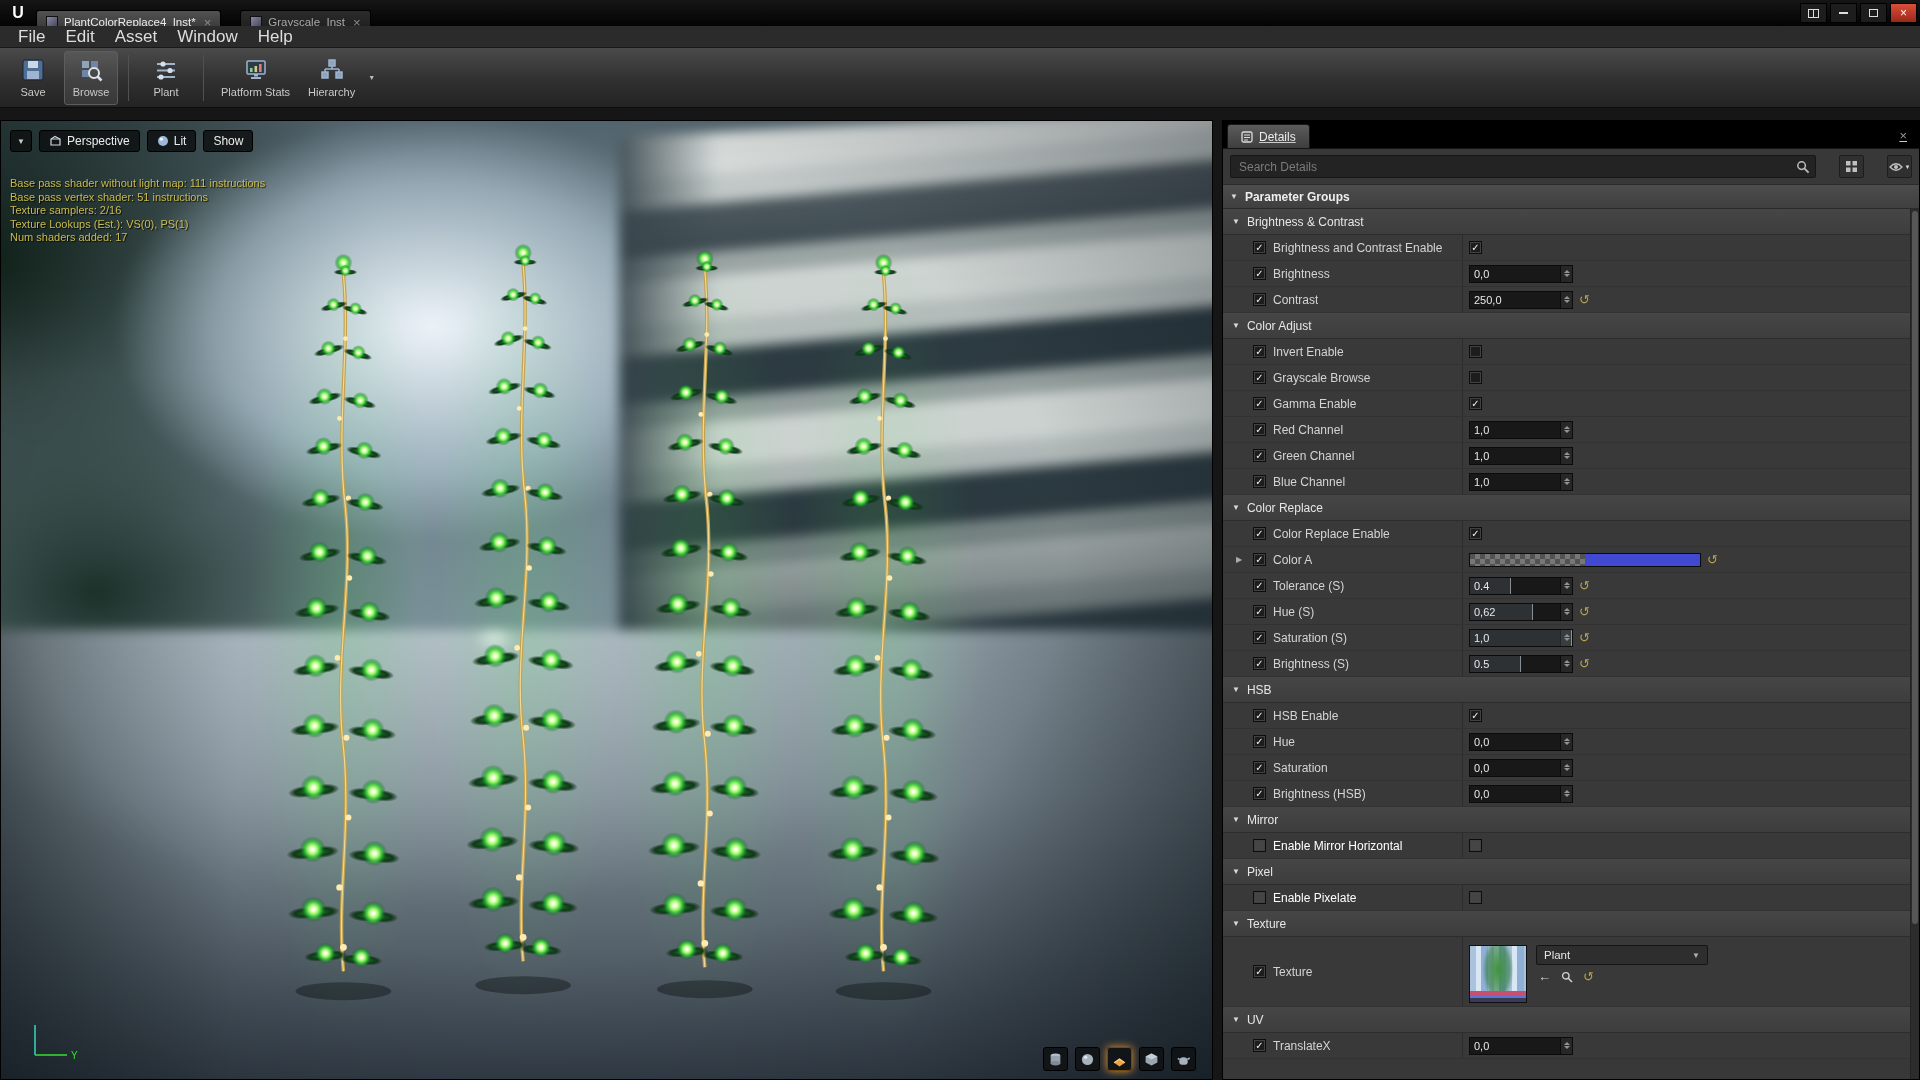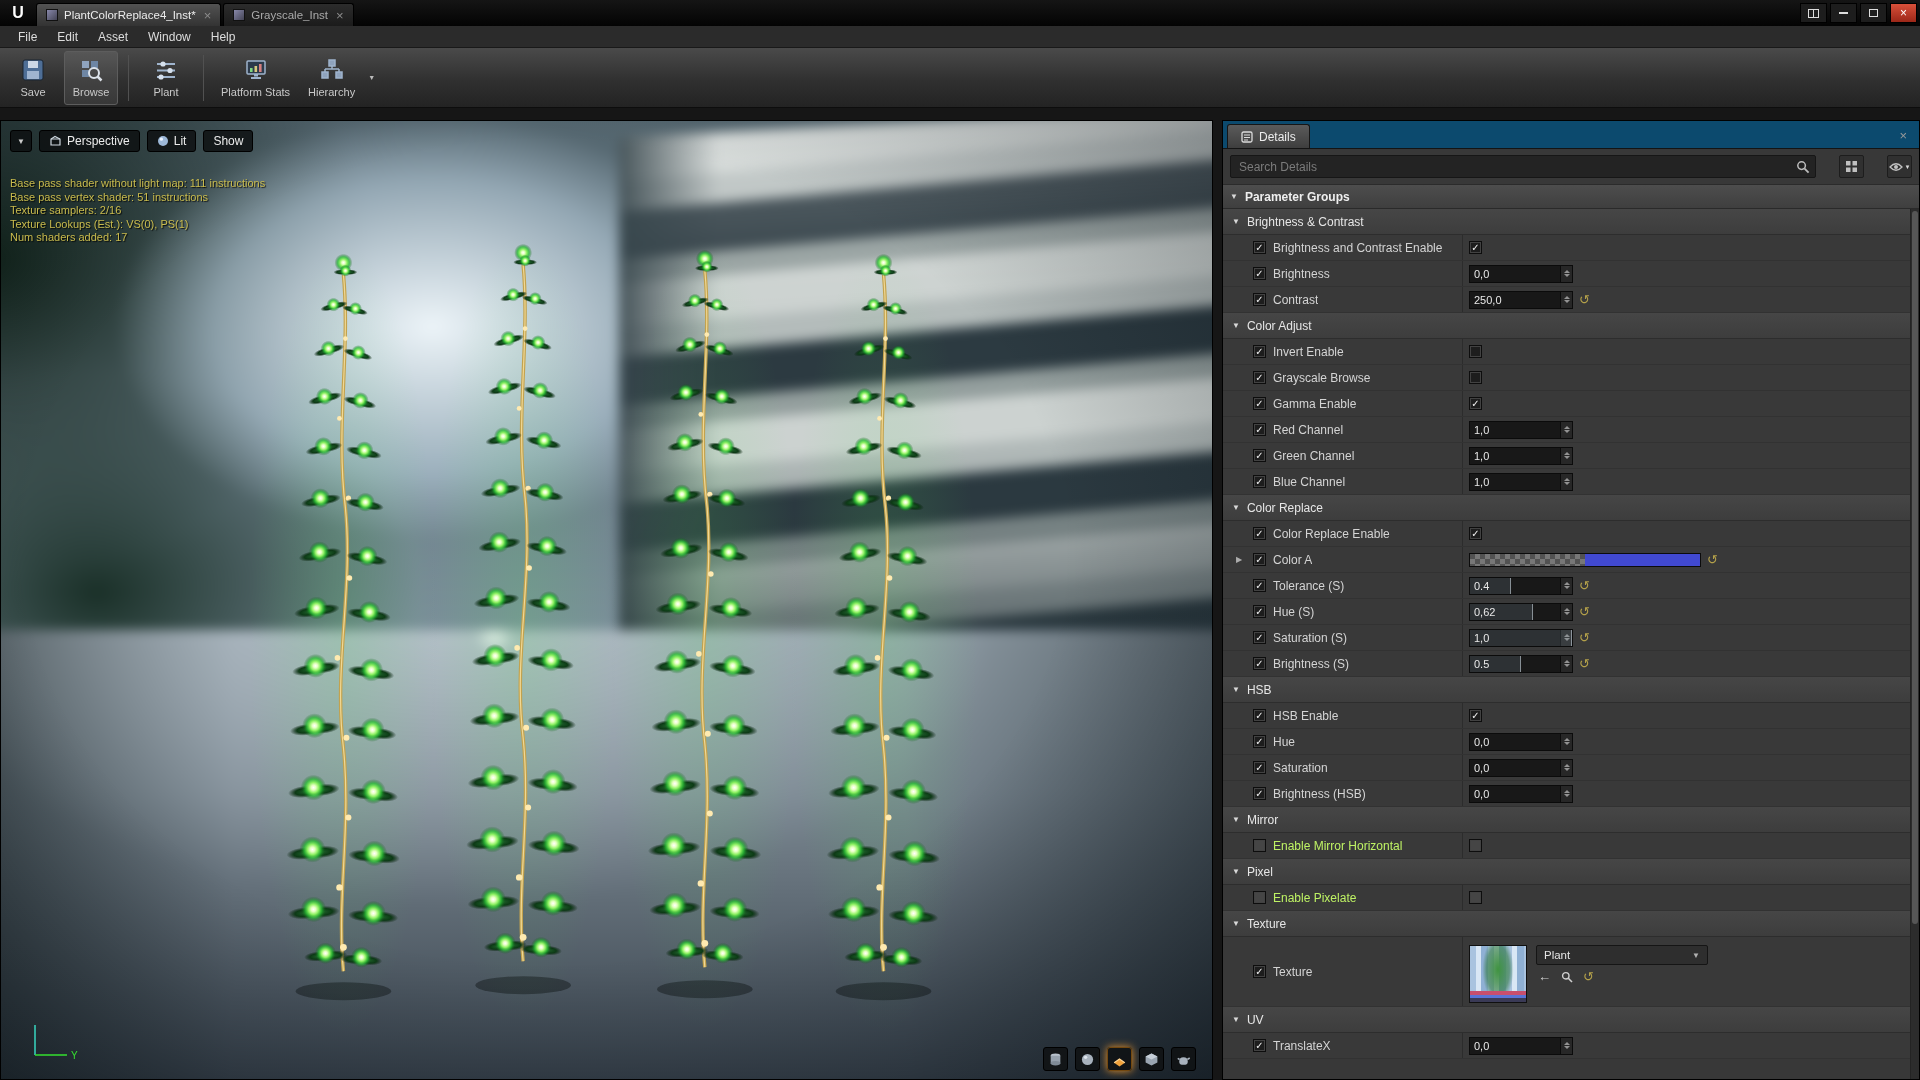--- a/index.html
+++ b/index.html
@@ -5,39 +5,39 @@
   html,body{margin:0;padding:0;background:#000;}
   *{box-sizing:border-box;}
   .app{position:relative;width:1920px;height:1080px;background:#161616;overflow:hidden;
        font-family:"Liberation Sans",sans-serif;color:#ccc;}
 
   
   .titlebar{position:absolute;top:0;left:0;right:0;height:26px;display:flex;align-items:stretch;
             background:linear-gradient(#151515,#030303);}
   .logo{width:36px;display:flex;align-items:center;justify-content:center;color:#fff;
         font-weight:bold;font-size:16px;}
-  .tabs{display:flex;align-items:flex-start;gap:2px;padding-top:3px;}
+  .tabs{display:flex;align-items:flex-start;gap:19px;padding-top:10px;}
   .tab{height:23px;display:flex;align-items:center;gap:6px;padding:0 9px;font-size:11.5px;color:#aaa;
        background:linear-gradient(#2c2c2c,#1b1b1b);border:1px solid #000;border-bottom:none;
        border-radius:3px 3px 0 0;}
   .tab.active{background:linear-gradient(#525252,#333);color:#ececec;}
   .ticon{width:12px;height:12px;background:linear-gradient(135deg,#88a,#445);border:1px solid #111;flex:none;}
   .tclose{color:#8b8b8b;font-size:13px;line-height:1;margin-left:2px;}
   .wincontrols{margin-left:auto;display:flex;align-items:center;gap:3px;padding-right:3px;}
   .winbtn{width:27px;height:20px;display:flex;align-items:center;justify-content:center;
           background:#1d1d1d;border:1px solid #000;color:#ddd;font-size:12px;}
   .winbtn.close{background:linear-gradient(#d8503a,#9c2718);color:#fff;}
   .minbar{width:9px;height:2px;background:#ddd;}
   .maxbox{width:9px;height:8px;border:1px solid #ddd;}
   .laygrid{width:11px;height:9px;border:1px solid #ddd;background:
     linear-gradient(90deg,transparent 45%,#ddd 45% 55%,transparent 55%);}
 
   
   .menubar{position:absolute;top:26px;left:0;right:0;height:22px;background:#2b2b2b;
-           border-bottom:1px solid #191919;display:flex;align-items:center;padding-left:8px;font-size:12px;color:#ddd;}
+           border-bottom:1px solid #191919;display:flex;align-items:center;padding-left:8px;font-size:17px;color:#ddd;}
   .menu-item{padding:2px 10px;}
 
   
   .toolbar{position:absolute;top:48px;left:0;right:0;height:60px;display:flex;align-items:center;
            background:linear-gradient(#4a4a4a,#303030 55%,#232323);border-bottom:1px solid #0d0d0d;
            padding:0 6px;gap:4px;}
   .tbtn{display:flex;flex-direction:column;align-items:center;justify-content:center;gap:3px;
         min-width:54px;height:54px;border-radius:3px;color:#c9c9c9;font-size:11px;padding:0 7px;}
   .tbtn.active{background:rgba(255,255,255,.09);border:1px solid #5d5d5d;}
   .tsep{width:1px;height:46px;background:#181818;border-right:1px solid #515151;margin:0 6px;flex:none;}
@@ -78,22 +78,22 @@
   .vbtn.small{width:22px;padding:0;justify-content:center;font-size:8px;color:#ccc;}
   .stats{position:absolute;top:56px;left:9px;font-size:11px;line-height:13.5px;color:#c9bb4d;
          text-shadow:1px 1px 1px rgba(0,0,0,.85);}
   .axis{position:absolute;left:24px;bottom:18px;}
   .shapebtns{position:absolute;right:16px;bottom:8px;display:flex;gap:7px;}
   .sbtn{width:25px;height:24px;background:rgba(15,17,19,.86);border:1px solid #000;border-radius:3px;
         display:flex;align-items:center;justify-content:center;}
   .sbtn.sel{box-shadow:0 0 8px rgba(250,160,50,.9);border-color:#73480f;}
 
   
-  .dtabstrip{flex:none;height:28px;background:#0c4a6e;border-bottom:1px solid #141414;
-             display:flex;align-items:flex-end;padding:4px 6px 0 4px;}
+  .dtabstrip{flex:none;height:28px;background:#000000;border-bottom:1px solid #141414;
+             display:flex;align-items:flex-end;padding:4px 6px 0 4px;text-decoration:underline;}
   .dtab{height:24px;display:flex;align-items:center;gap:6px;padding:0 13px;font-size:12px;color:#ececec;
         background:linear-gradient(#5b5b5b,#3e3e3e);border:1px solid #161616;border-bottom:none;
         border-radius:3px 3px 0 0;}
   .dclose{margin-left:auto;color:#9a9a9a;font-size:13px;padding:0 6px 5px;}
   .dsearchrow{flex:none;display:flex;align-items:center;gap:23px;padding:6px 7px;background:#383838;
               border-bottom:1px solid #2b2b2b;}
   .dsearch{flex:1;position:relative;height:23px;background:#232323;border:1px solid #161616;
            border-radius:2px;display:flex;align-items:center;}
   .dsearch input{flex:1;background:transparent;border:none;outline:none;color:#ccc;font-size:12px;
                  padding:0 26px 0 8px;font-family:inherit;}
@@ -106,21 +106,21 @@
   .tri{font-size:8px;color:#d8d8d8;}
   .drows{flex:1;position:relative;overflow:hidden;background:#383838;padding-right:9px;}
   .cat{height:26px;background:linear-gradient(#464646,#3d3d3d);border-bottom:1px solid #2d2d2d;
        display:flex;align-items:center;gap:7px;padding:0 9px;font-size:12px;color:#e6e6e6;}
   .prow{height:26px;display:flex;align-items:stretch;border-bottom:1px solid #323232;background:#393939;}
   .prow.tall{height:70px;}
   .ncell{flex:none;width:240px;display:flex;align-items:center;gap:7px;padding-left:30px;
          border-right:1px solid #2c2c2c;position:relative;}
   .expander{position:absolute;left:13px;font-size:8px;color:#adadad;}
   .nlabel{font-size:12px;color:#d4d4d4;white-space:nowrap;overflow:hidden;}
-  .prow.dis .nlabel{color:#bef264;}
+  .prow.dis .nlabel{color:#ffffff;}
   .vcell{flex:1;display:flex;align-items:center;gap:6px;padding-left:6px;min-width:0;}
   .cb{flex:none;width:13px;height:13px;background:#1d1d1d;border:1px solid #0d0d0d;
       box-shadow:inset 0 0 0 1px #424242;display:flex;align-items:center;justify-content:center;
       font-size:10px;color:#f0f0f0;line-height:1;}
   .prow.dis .cb{background:#454545;color:transparent;}
   .numbox{position:relative;flex:none;width:104px;height:18px;background:#181818;border:1px solid #0b0b0b;
           display:flex;align-items:center;overflow:hidden;}
   .fill{position:absolute;left:0;top:0;bottom:0;background:rgba(125,140,155,.22);
         border-right:1px solid rgba(210,220,230,.55);}
   .nv{position:relative;flex:1;font-size:11px;color:#e8e8e8;padding-left:4px;}

